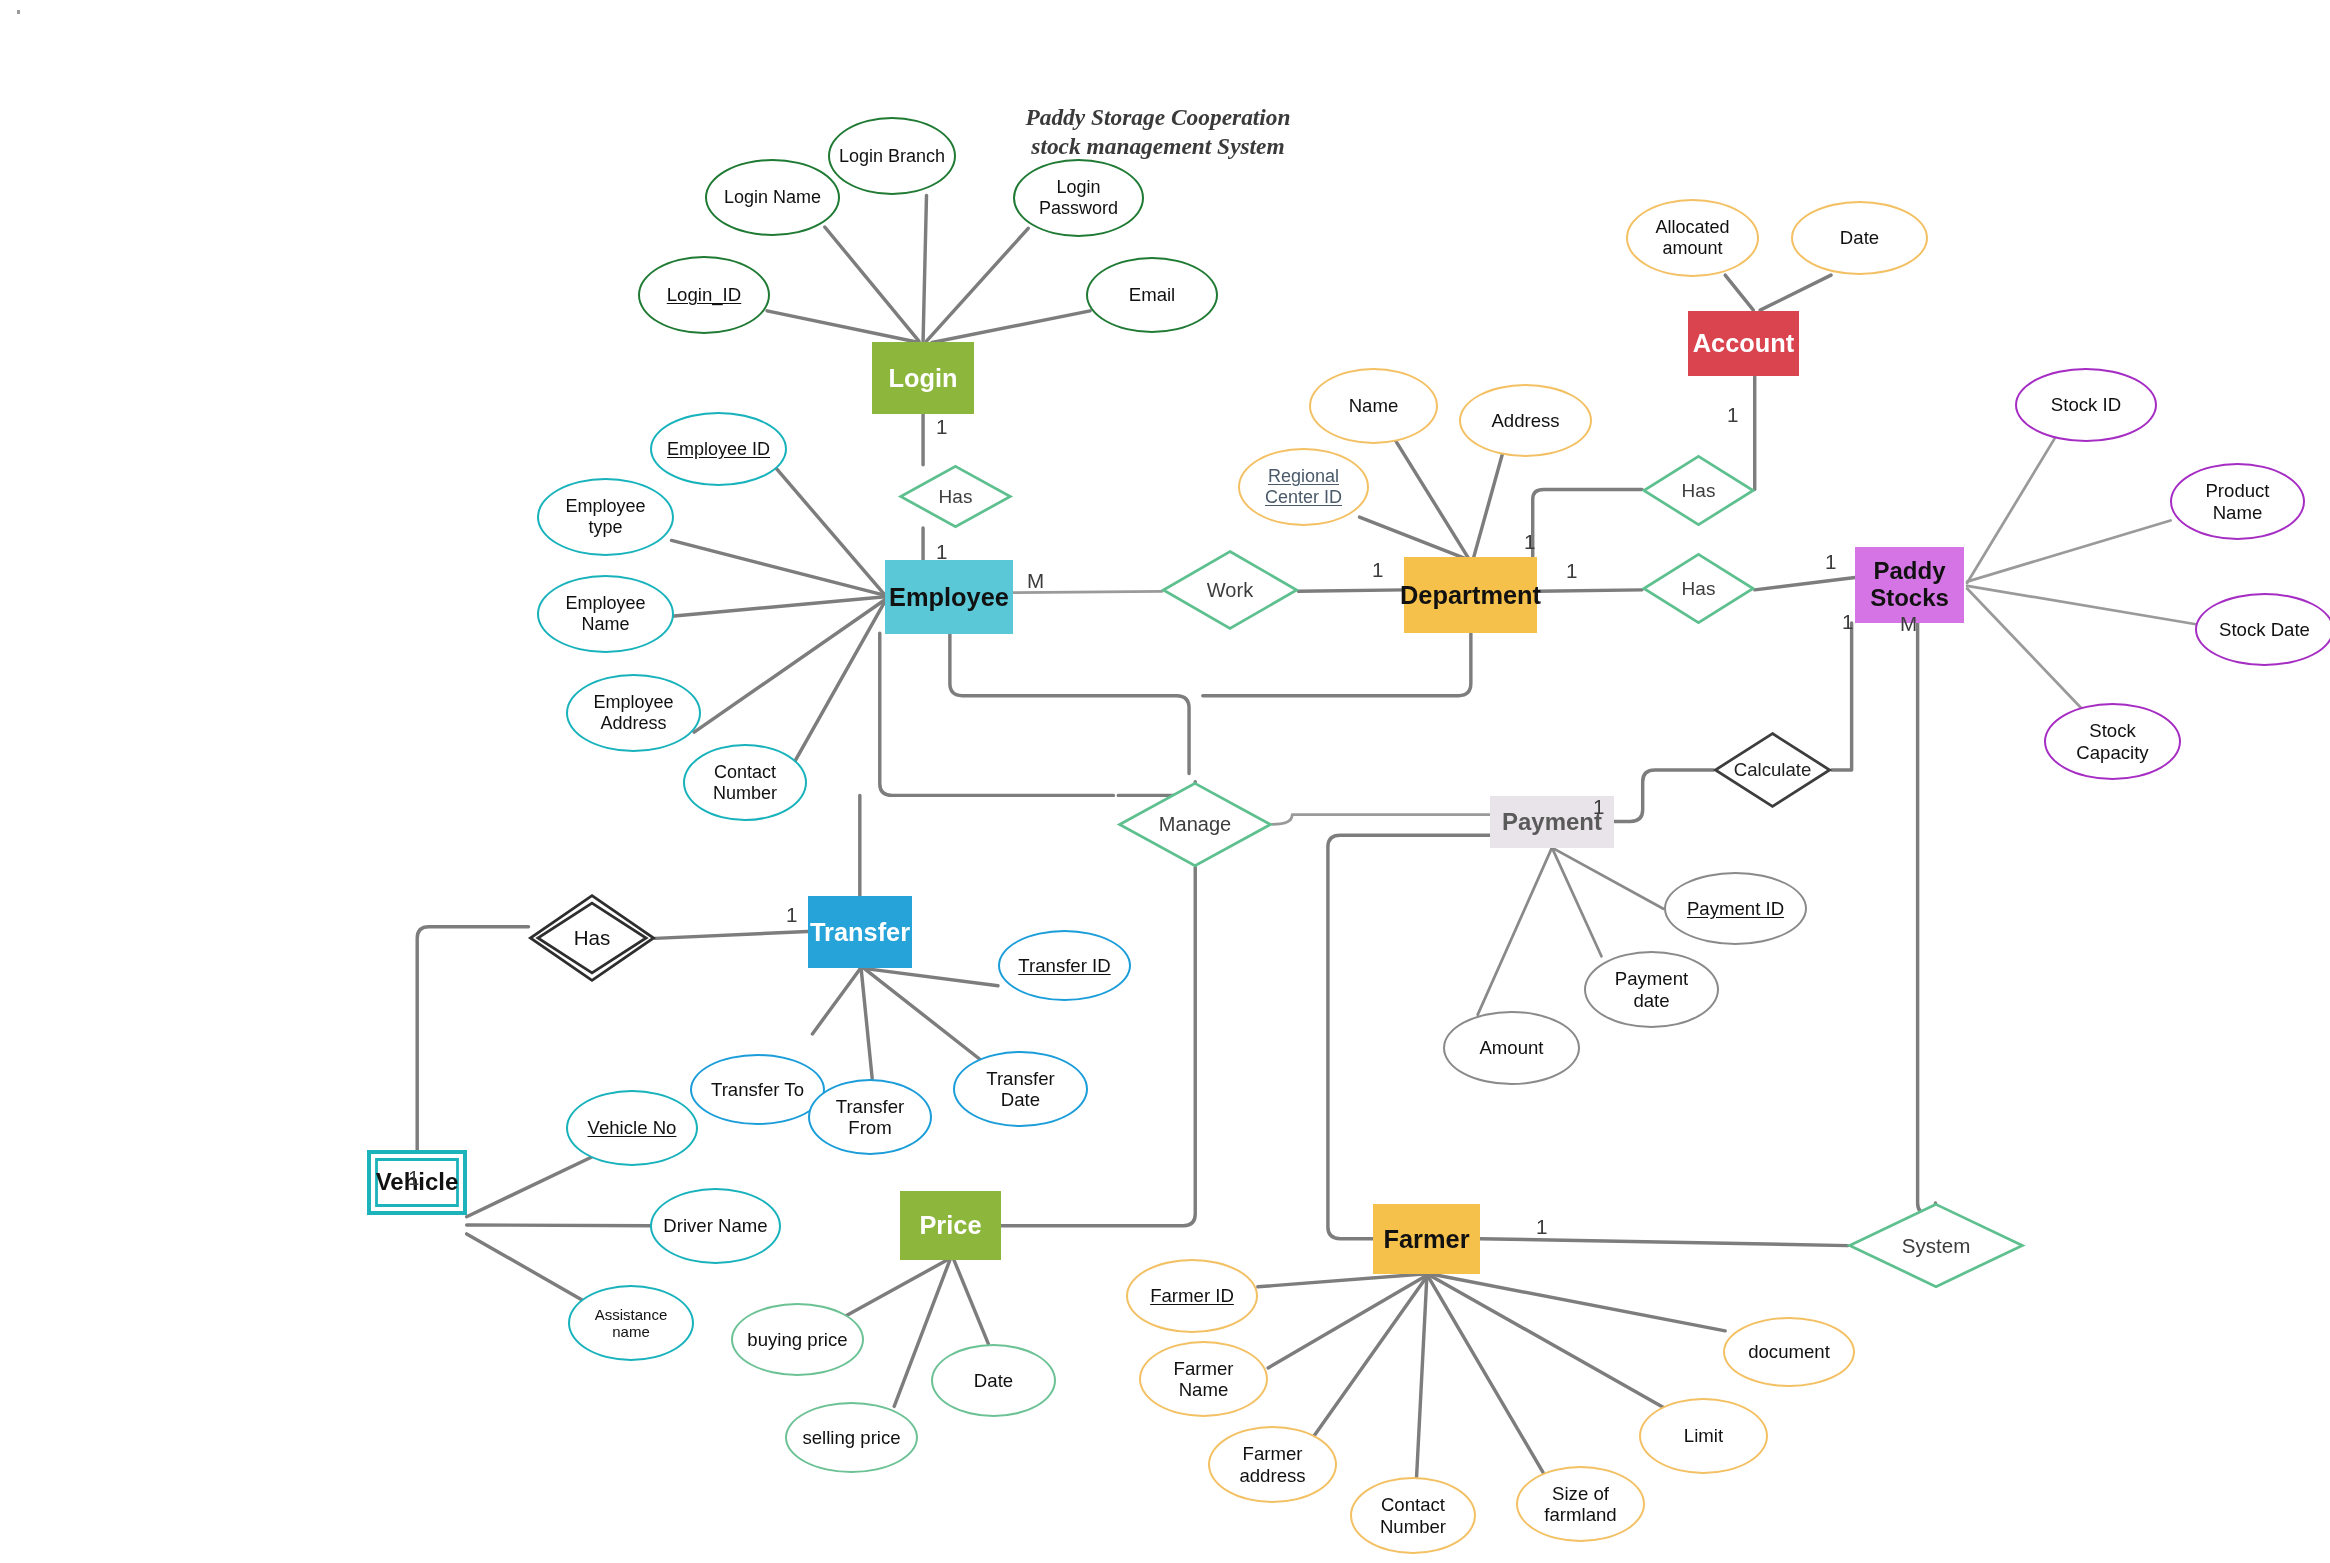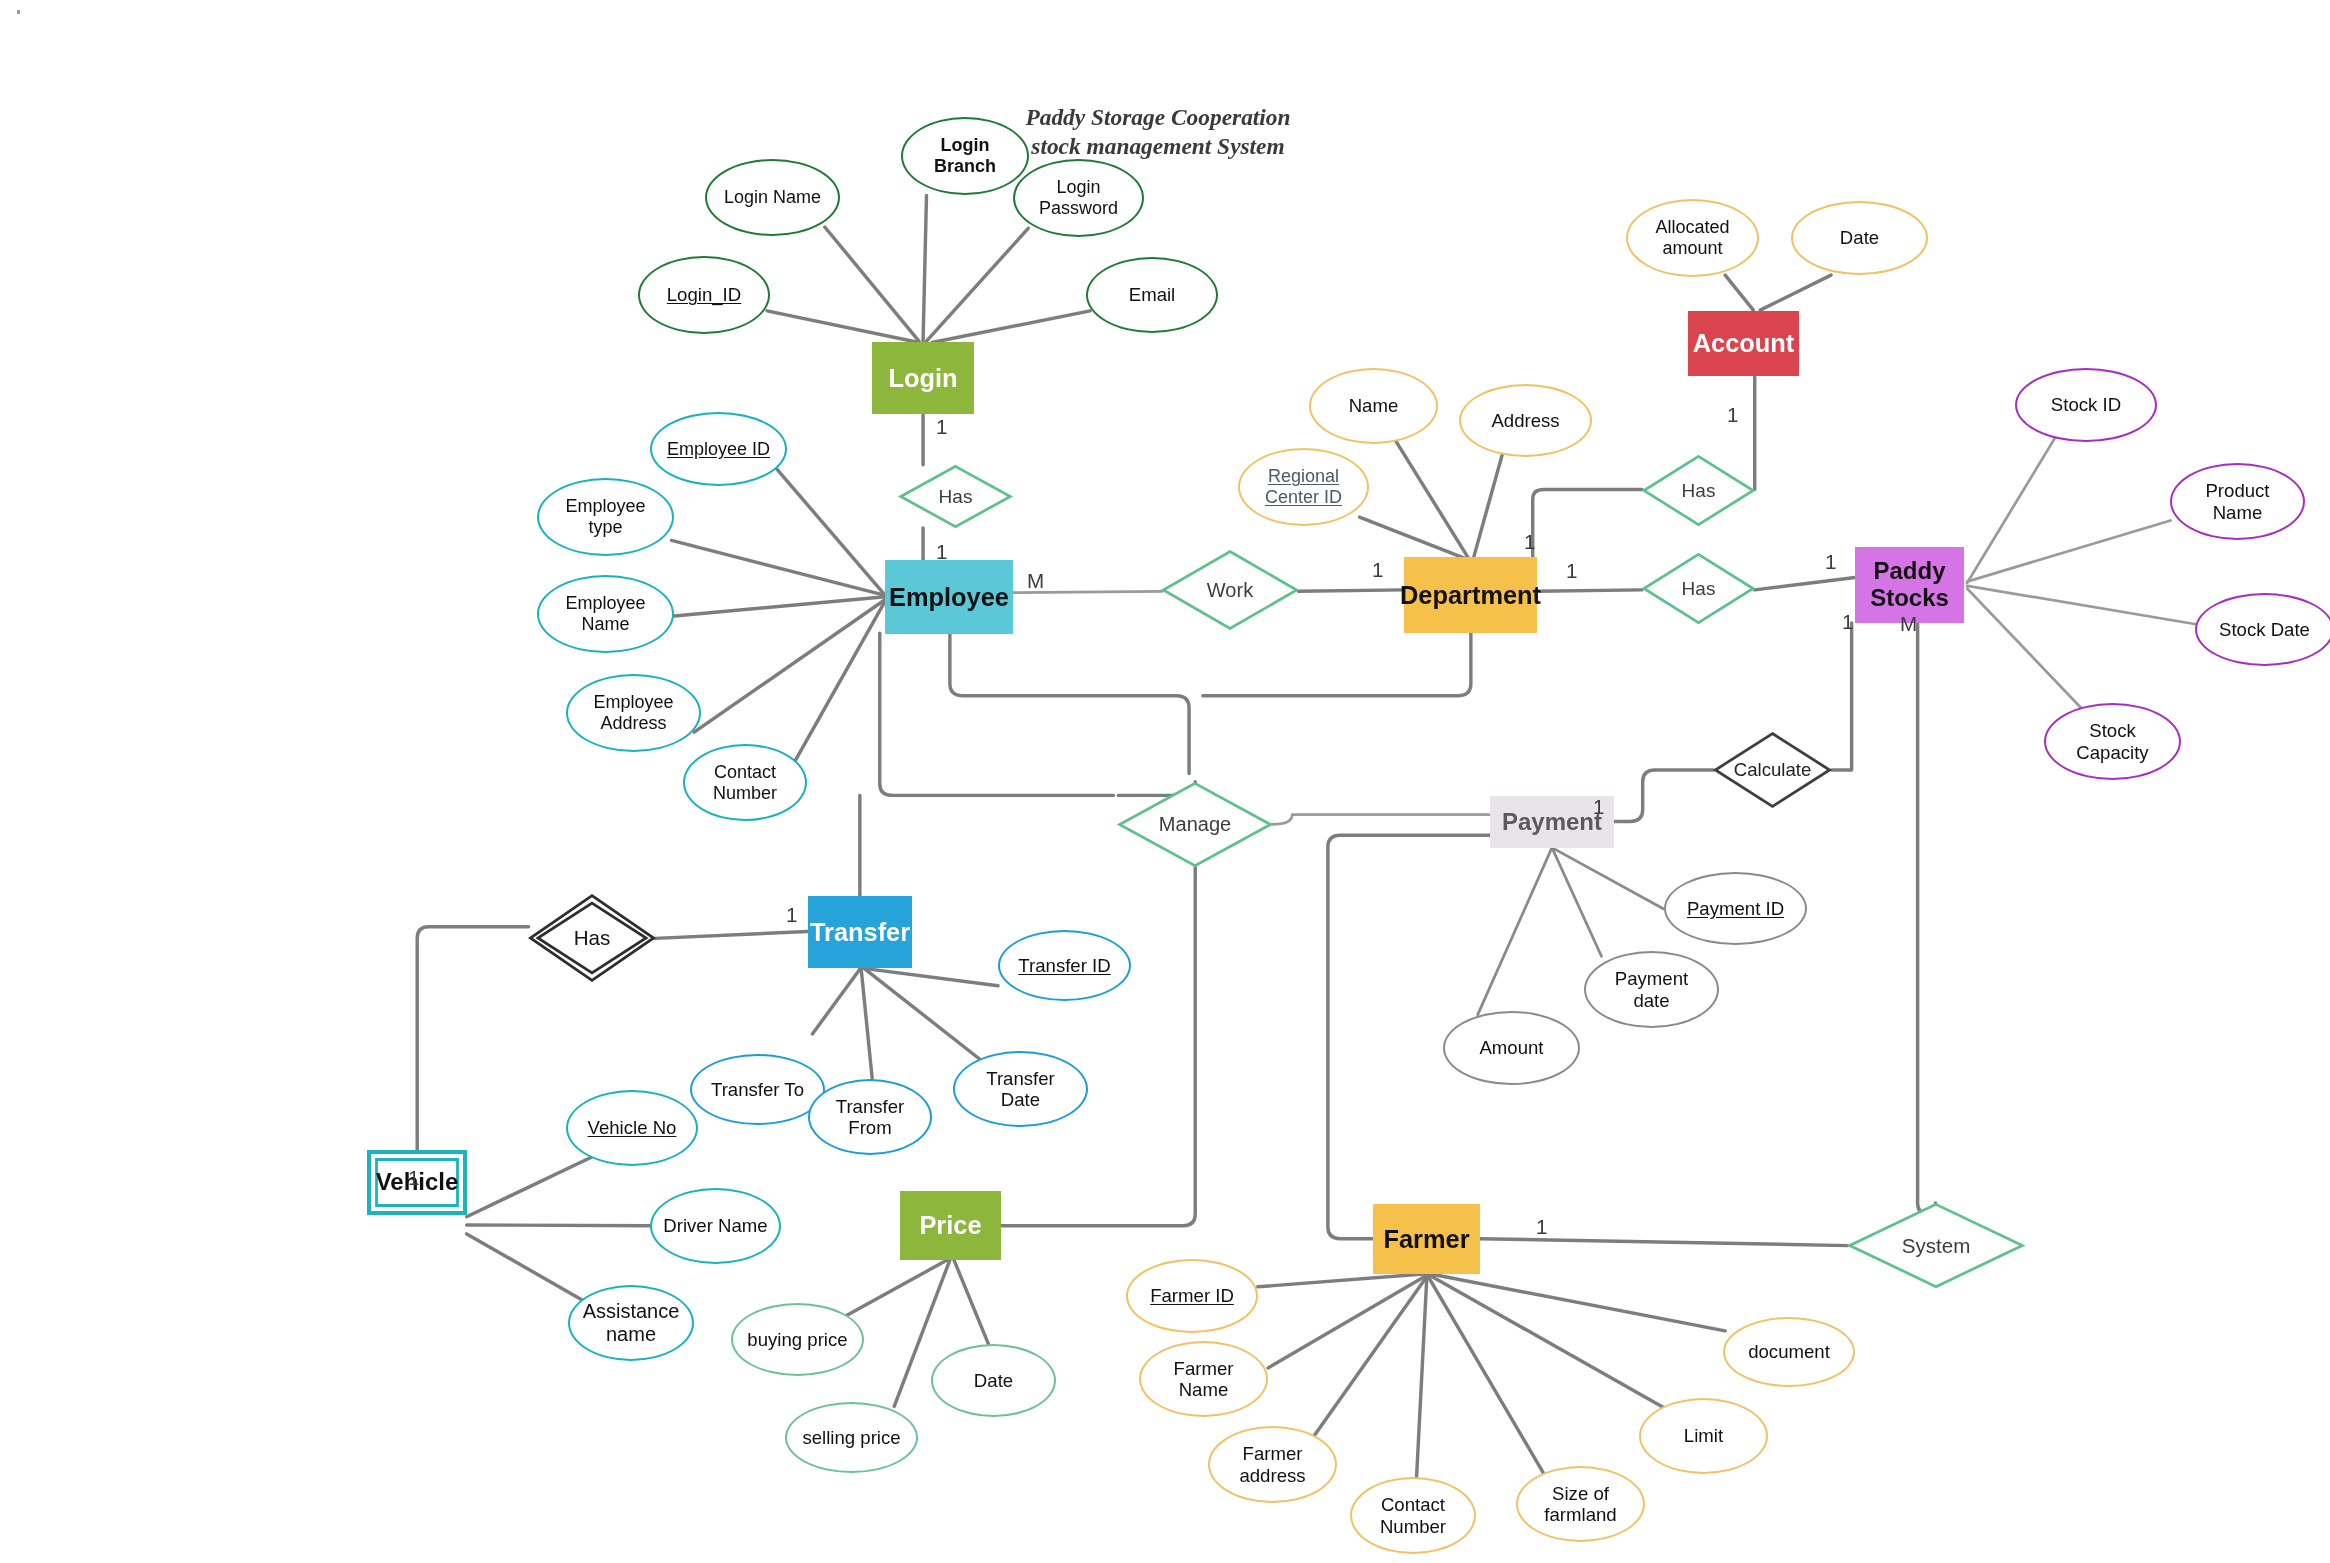--- a/index.html
+++ b/index.html
@@ -203,21 +203,21 @@
           <polygon points="92,13 171,64 92,115 13,64" fill="none" stroke="#2e2e2e" stroke-width="4"></polygon>
         </svg>
         <div class="rlbl" style="font-size: 20.6px; color: rgb(17, 17, 17);">Has</div>
       </div>
       <div class="rel" style="left: 1848px; top: 1203px; width: 176px; height: 85px;">
         <svg width="176" height="85" viewBox="0 0 256 124">
           <polygon points="128,2 254,62 128,122 2,62" fill="#ffffff" stroke="#5dc08e" stroke-width="4"></polygon>
         </svg>
         <div class="rlbl" style="font-size: 20.6px; color: rgb(61, 61, 61);">System</div>
       </div>
-      <div class="attr" style="left: 901px; top: 117px; width: 128px; height: 78px; border: 2.7px solid rgb(31, 122, 52); font-size: 18px; color: rgb(17, 17, 17); font-weight: bold;">
+      <div class="attr" style="left: 828px; top: 117px; width: 128px; height: 78px; border: 2.7px solid rgb(31, 122, 52); font-size: 18px; color: rgb(17, 17, 17);">
         <span class="lbl">Login Branch</span>
       </div>
       <div class="attr" style="left: 705px; top: 159px; width: 135px; height: 77px; border: 2.7px solid rgb(31, 122, 52); font-size: 18px; color: rgb(17, 17, 17);">
         <span class="lbl">Login Name</span>
       </div>
       <div class="attr" style="left: 1013px; top: 159px; width: 131px; height: 78px; border: 2.7px solid rgb(31, 122, 52); font-size: 18px; color: rgb(17, 17, 17);">
         <span class="lbl">Login
 Password</span>
       </div>
       <div class="attr key" style="left: 638px; top: 256px; width: 132px; height: 78px; border: 2.7px solid rgb(31, 122, 52); font-size: 18.6px; color: rgb(17, 17, 17);">
@@ -299,21 +299,21 @@
       <div class="attr" style="left: 953px; top: 1051px; width: 135px; height: 76px; border: 2.7px solid rgb(27, 157, 217); font-size: 18.6px; color: rgb(17, 17, 17);">
         <span class="lbl">Transfer
 Date</span>
       </div>
       <div class="attr key" style="left: 566px; top: 1090px; width: 132px; height: 76px; border: 2.7px solid rgb(23, 178, 187); font-size: 18.6px; color: rgb(17, 17, 17);">
         <span class="lbl">Vehicle No</span>
       </div>
       <div class="attr" style="left: 650px; top: 1188px; width: 131px; height: 76px; border: 2.7px solid rgb(23, 178, 187); font-size: 18.6px; color: rgb(17, 17, 17);">
         <span class="lbl">Driver Name</span>
       </div>
-      <div class="attr" style="left: 568px; top: 1285px; width: 126px; height: 76px; border: 2.7px solid rgb(23, 178, 187); font-size: 20px; color: rgb(17, 17, 17);">
+      <div class="attr" style="left: 568px; top: 1285px; width: 126px; height: 76px; border: 2.7px solid rgb(23, 178, 187); font-size: 15px; color: rgb(17, 17, 17);">
         <span class="lbl">Assistance
 name</span>
       </div>
       <div class="attr" style="left: 731px; top: 1303px; width: 133px; height: 73px; border: 2.7px solid rgb(108, 194, 149); font-size: 18.6px; color: rgb(17, 17, 17);">
         <span class="lbl">buying price</span>
       </div>
       <div class="attr" style="left: 785px; top: 1402px; width: 133px; height: 71px; border: 2.7px solid rgb(108, 194, 149); font-size: 18.6px; color: rgb(17, 17, 17);">
         <span class="lbl">selling price</span>
       </div>
       <div class="attr" style="left: 931px; top: 1344px; width: 125px; height: 73px; border: 2.7px solid rgb(108, 194, 149); font-size: 18.6px; color: rgb(17, 17, 17);">

